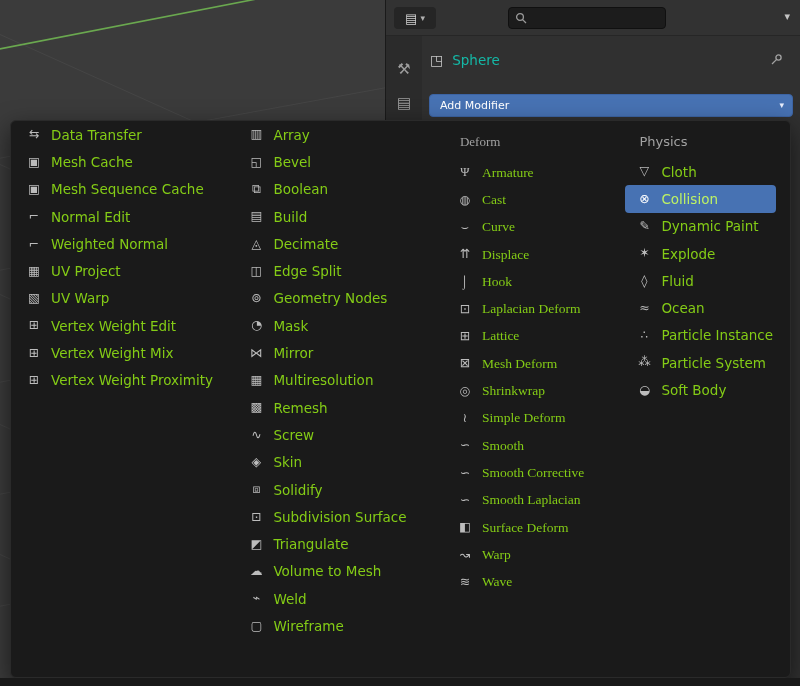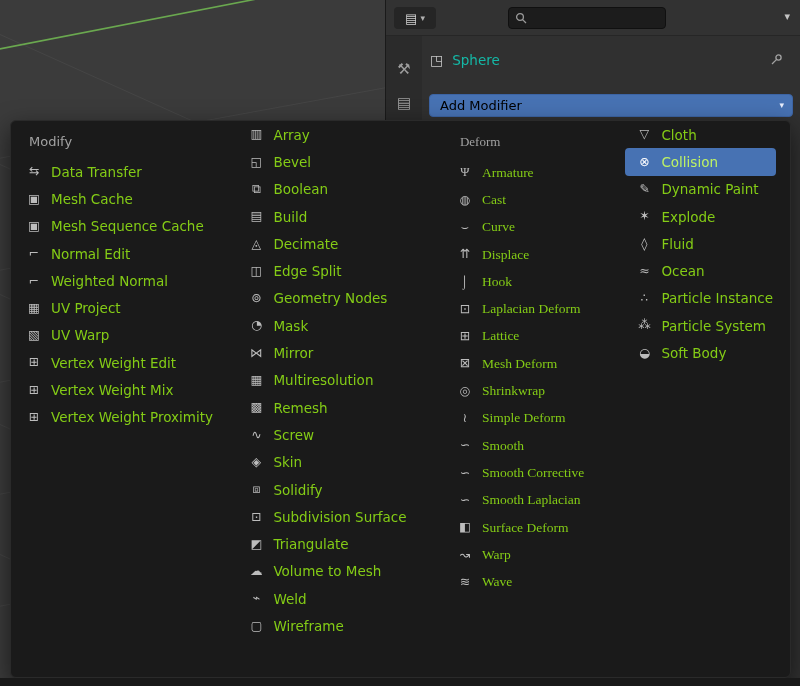--- a/index.html
+++ b/index.html
@@ -28,21 +28,21 @@
   .tab-strip{position:absolute;left:0;top:36px;bottom:0;width:36px;background:#2b2b2b;}
   .tab-icon{position:absolute;left:0;width:36px;height:30px;display:flex;align-items:center;justify-content:center;
     font-size:15px;color:#9e9e9e;cursor:pointer;}
   .breadcrumb{position:absolute;left:44px;top:47px;height:26px;display:flex;align-items:center;gap:9px;}
   .breadcrumb .obj-icon{font-size:14px;color:#c8c8c8;line-height:1;}
   .breadcrumb .obj-label{font-size:13.5px;color:#14b8a6;}
   .pin-btn{position:absolute;right:16px;top:52px;cursor:pointer;opacity:.85;}
   .add-modifier-btn{position:absolute;left:43px;top:94px;width:364px;height:23px;background:var(--accent,#4772b3);
     border:1px solid #3c64a4;border-radius:4px;box-sizing:border-box;display:flex;align-items:center;
     padding:0 8px 0 10px;cursor:pointer;}
-  .add-modifier-btn .amb-label{flex:1;font-size:13px;color:#000000;}
+  .add-modifier-btn .amb-label{flex:1;font-size:11px;color:#ffffff;}
   .add-modifier-btn .caret{color:#e8eefb;}
   
   .modifier-menu{position:absolute;left:10px;top:120px;width:781px;height:558px;background:#1a1a1a;
     border:1px solid #2a2a2a;border-radius:6px;box-sizing:border-box;display:flex;
     box-shadow:0 8px 24px rgba(0,0,0,.55);overflow:hidden;}
   .menu-col{box-sizing:border-box;}
   .menu-col:nth-child(1){width:223px;}
   .menu-col:nth-child(2){width:209px;}
   .menu-col:nth-child(3){width:180px;font-family:Liberation Serif, serif;}
   .menu-col:nth-child(4){width:169px;}
@@ -120,21 +120,20 @@
     </div>
 
     <div class="add-modifier-btn">
       <span class="amb-label">Add Modifier</span>
       <span class="caret">▾</span>
     </div>
   </div>
 
   <div class="modifier-menu">
       <div class="menu-col">
-        <div class="menu-col-title">Modify</div>
         <div class="menu-item">
           <span class="mi-icon">⇆</span>
           <span class="mi-label">Data Transfer</span>
         </div>
         <div class="menu-item">
           <span class="mi-icon">▣</span>
           <span class="mi-label">Mesh Cache</span>
         </div>
         <div class="menu-item">
           <span class="mi-icon">▣</span>
@@ -308,20 +307,21 @@
         <div class="menu-item">
           <span class="mi-icon">↝</span>
           <span class="mi-label">Warp</span>
         </div>
         <div class="menu-item">
           <span class="mi-icon">≋</span>
           <span class="mi-label">Wave</span>
         </div>
       </div>
       <div class="menu-col">
+        <div class="menu-col-title">Physics</div>
         <div class="menu-item">
           <span class="mi-icon">▽</span>
           <span class="mi-label">Cloth</span>
         </div>
         <div class="menu-item selected">
           <span class="mi-icon">⊗</span>
           <span class="mi-label">Collision</span>
         </div>
         <div class="menu-item">
           <span class="mi-icon">✎</span>

